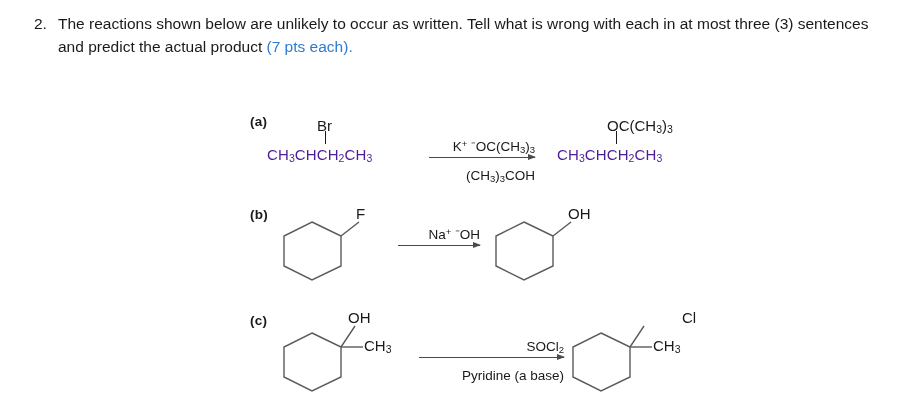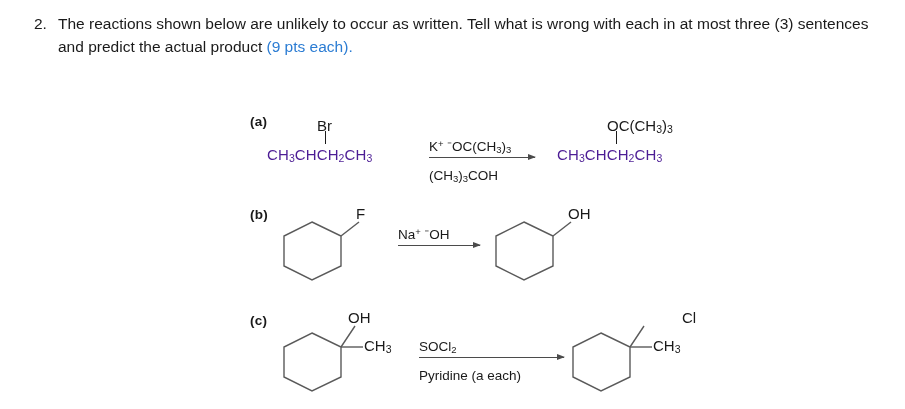--- a/index.html
+++ b/index.html
@@ -89,21 +89,21 @@
 
   
   .arrow-group {
     position: absolute;
   }
   .reagent-top, .reagent-bottom {
     position: absolute;
     font-size: 13.5px;
     color: #1a1a1a;
     white-space: nowrap;
-    text-align: left;
+    text-align: right;
     width: 100%;
     left: 0;
   }
   .reagent-top sub, .reagent-bottom sub {
     font-size: 9.5px;
     vertical-align: -0.22em;
   }
   .reagent-top sup, .reagent-bottom sup {
     font-size: 9.5px;
     vertical-align: 0.42em;
@@ -144,21 +144,21 @@
   .atom-label sub {
     font-size: 10.5px;
     vertical-align: -0.22em;
   }
 </style>
 </head>
 <body>
 
 <div id="question-block">
   <span id="question-number">2.</span>
-  <span id="question-text"><span>The reactions shown below are unlikely to occur as written. Tell what is wrong with each in at most three (3) sentences and predict the actual product </span><span class="points">(9 pts each).</span></span>
+  <span id="question-text"><span>The reactions shown below are unlikely to occur as written. Tell what is wrong with each in at most three (3) sentences and predict the actual product </span><span class="points">(7 pts each).</span></span>
 </div>
 
 <div id="scheme">
 
   <div class="rxn-label" style="left:250px; top:114px;">(a)</div>
 
   <div class="substituent" style="left:317px; top:110px;"><span>Br</span></div>
   <div class="vbond" style="left:325px; top:131px; height:13px;"></div>
   <div class="formula" style="left:267px; top:146px;">CH<sub>3</sub>CHCH<sub>2</sub>CH<sub>3</sub></div>
 
@@ -206,21 +206,21 @@
       <line x1="58" y1="25" x2="80" y2="25" stroke="#5a5a5a" stroke-width="1.4"></line>
     </svg>
   </div>
   <div class="atom-label" style="left:348px; top:309px;">OH</div>
   <div class="atom-label" style="left:364px; top:337px;">CH<sub>3</sub></div>
 
   <div class="arrow-group" style="left:419px; top:357px; width:145px; height:1px;">
     <div class="reagent-top">SOCl<sub>2</sub></div>
     <div class="arrow-line"></div>
     <div class="arrow-head"></div>
-    <div class="reagent-bottom">Pyridine (a each)</div>
+    <div class="reagent-bottom">Pyridine (a base)</div>
   </div>
 
   <div class="ring" style="left:572px; top:322px;">
     <svg width="95" height="80" viewBox="0 0 95 80">
       <polygon points="29,11 58,25 58,55 29,69 1,55 1,25" fill="none" stroke="#5a5a5a" stroke-width="1.4"></polygon>
       <line x1="58" y1="25" x2="72" y2="4" stroke="#5a5a5a" stroke-width="1.4"></line>
       <line x1="58" y1="25" x2="80" y2="25" stroke="#5a5a5a" stroke-width="1.4"></line>
     </svg>
   </div>
   <div class="atom-label" style="left:643px; top:309px;margin-left:39px;">Cl</div>

